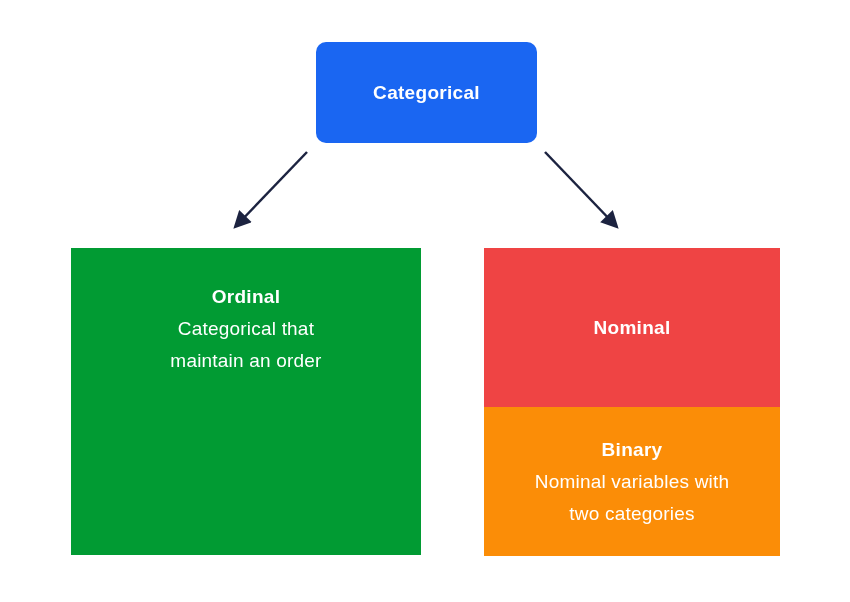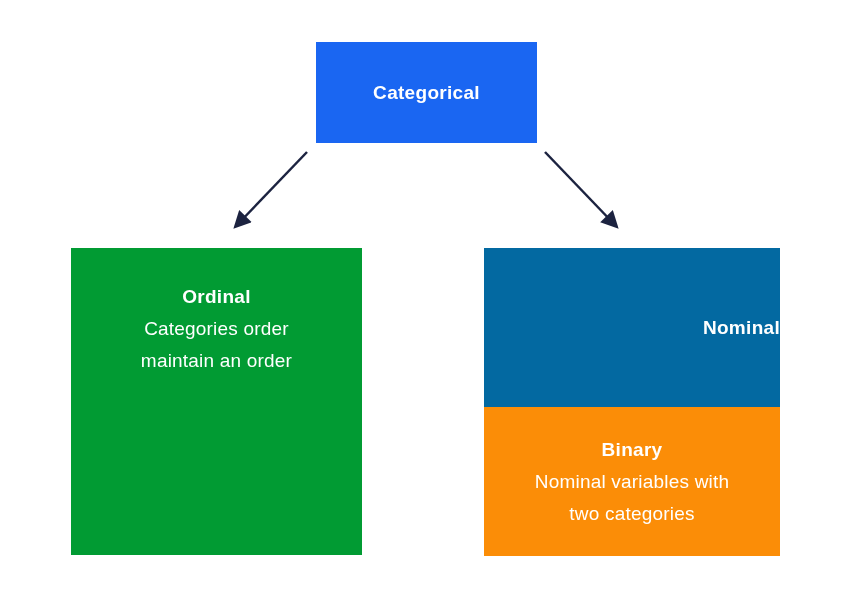--- a/index.html
+++ b/index.html
@@ -31,25 +31,26 @@
     display: flex;
     flex-direction: column;
     align-items: center;
     justify-content: center;
   }
   .node-root {
     left: 316px;
     top: 42px;
     width: 221px;
     height: 101px;
+    border-radius: 10px;
   }
   .node-ordinal {
     left: 71px;
     top: 248px;
-    width: 291px;
+    width: 350px;
     height: 307px;
     justify-content: flex-start;
     padding-top: 33px;
   }
   .node-nominal {
     left: 484px;
     top: 248px;
     width: 296px;
     height: 159px;
   }
@@ -94,25 +95,25 @@
     <line x1="307" y1="152" x2="237" y2="225" stroke-width="2.5" marker-end="url(#arrowhead)" stroke="#1c2340"></line>
     <line x1="545" y1="152" x2="615" y2="225" stroke-width="2.5" marker-end="url(#arrowhead)" stroke="#1c2340"></line>
   </svg>
 
   <div class="node node-root" style="background-color: rgb(26, 102, 242);">
     <div class="node-label">Categorical</div>
   </div>
 
   <div class="node node-ordinal" style="background-color: rgb(1, 155, 51);">
     <div class="node-title">Ordinal</div>
-    <div class="node-desc">Categories order
+    <div class="node-desc">Categorical that
 maintain an order</div>
   </div>
 
-  <div class="node node-nominal" style="background-color: #0369a1; align-items: flex-end;">
+  <div class="node node-nominal" style="background-color: #ef4444;">
     <div class="node-title">Nominal</div>
   </div>
 
   <div class="node node-binary" style="background-color: rgb(251, 141, 7);">
     <div class="node-title">Binary</div>
     <div class="node-desc bold">Nominal variables with
 two categories</div>
   </div>
 
 </div>

